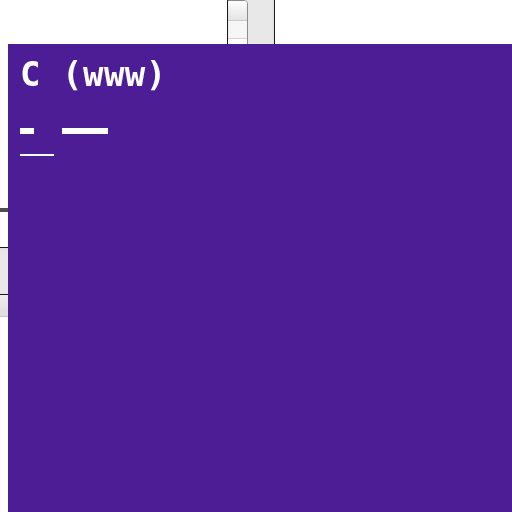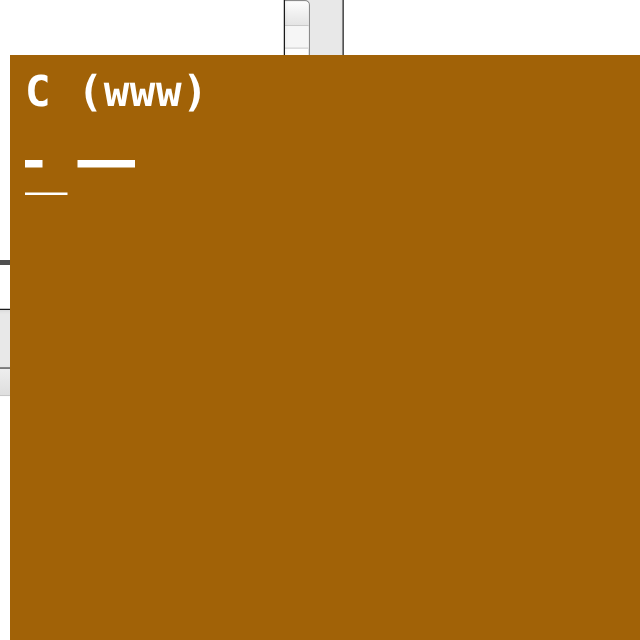--- a/index.html
+++ b/index.html
@@ -150,21 +150,21 @@
     padding: 0 6px;
     background: #f6f6f6;
   }
   .window-br .toolbar .tbdot {
     width: 7px; height: 7px; border-radius: 50%;
     background: #bdbdbd;
   }
   .window-br .terminal {
     position: absolute;
     left: 8px; right: 0; top: 44px; bottom: 0;
-    background: #a16207;
+    background: #4c1d95;
     color: #ffffff;
     font-family: Menlo, Consolas, monospace;
     padding: 10px 12px;
   }
   .window-br .terminal .line1 {
     font-size: 34px;
     font-weight: 700;
     letter-spacing: 0.5px;
     white-space: nowrap;
   }

